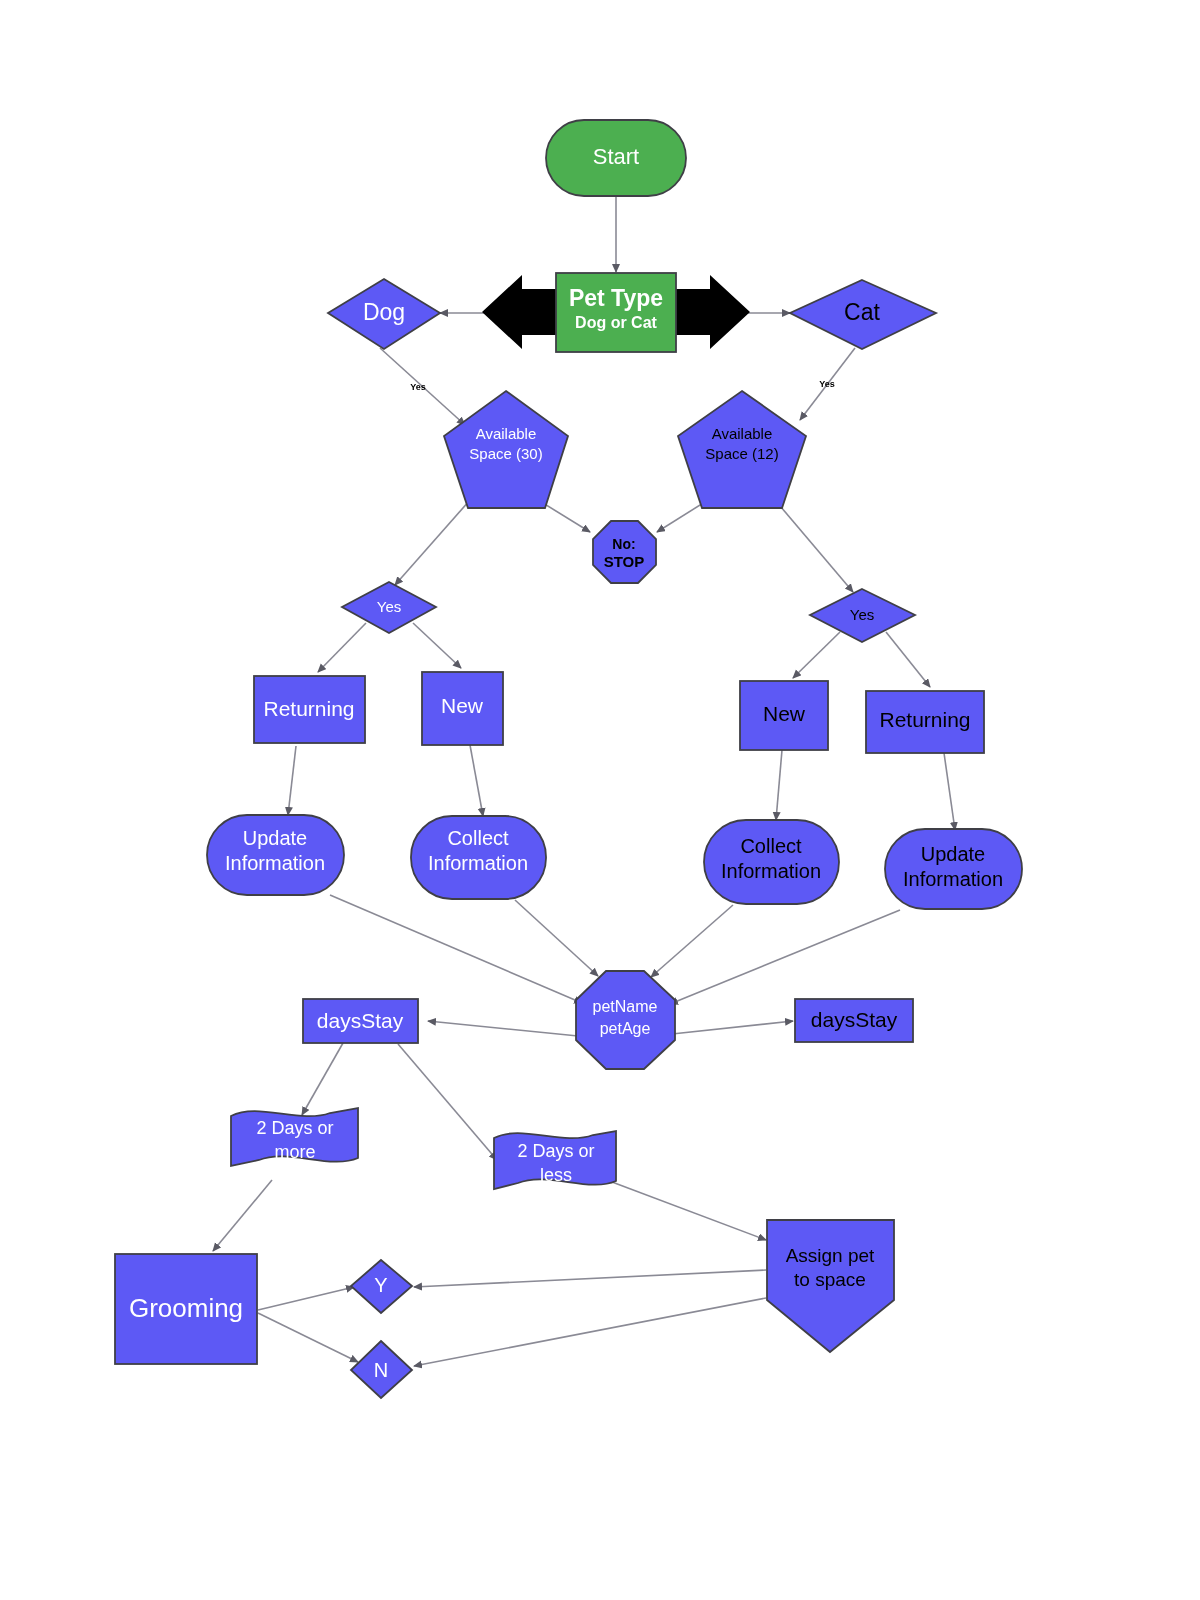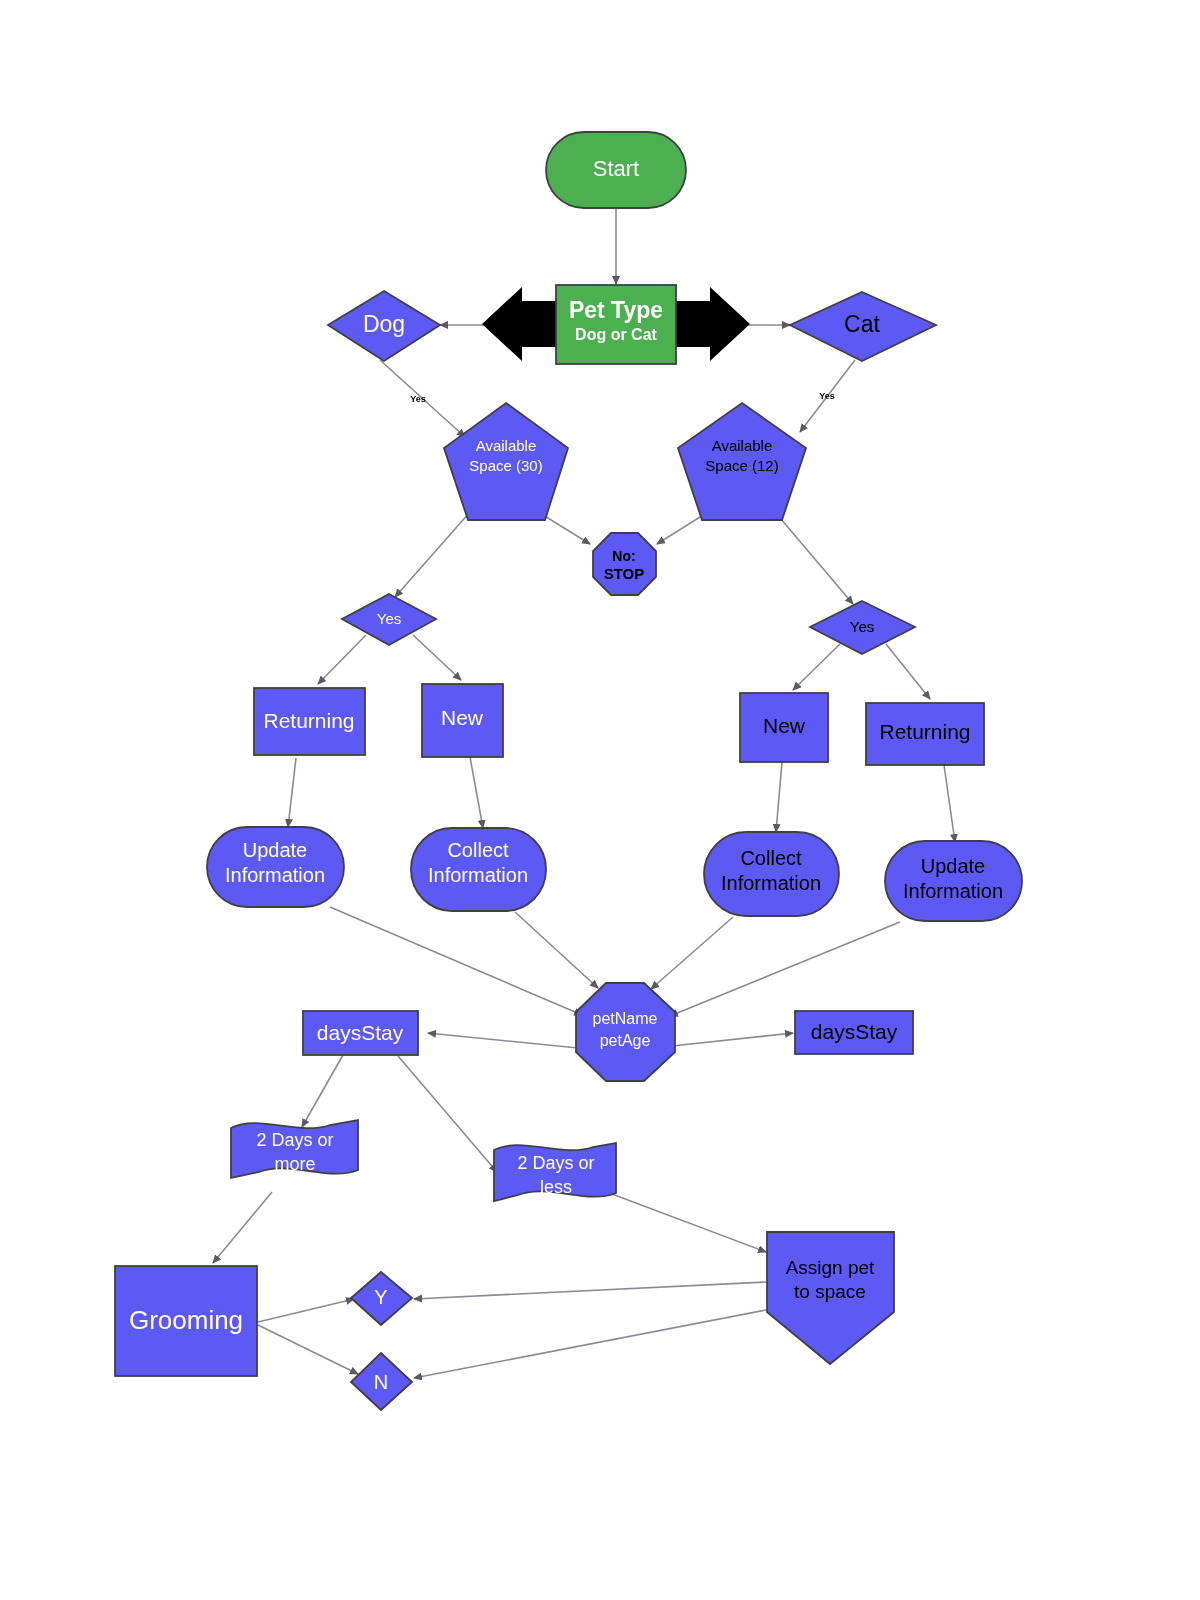--- a/index.html
+++ b/index.html
@@ -10,21 +10,21 @@
   body {
     width: 1200px;
     height: 1600px;
     font-family: "Liberation Sans", sans-serif;
     position: relative;
     overflow: hidden;
   }
   #canvas {
     position: absolute;
     left: 0;
-    top: 12px;
+    top: 0;
     width: 1200px;
     height: 1296px;
   }
   svg.flow {
     position: absolute;
     left: 0;
     top: 0;
     width: 1200px;
     height: 1600px;
     pointer-events: none;

